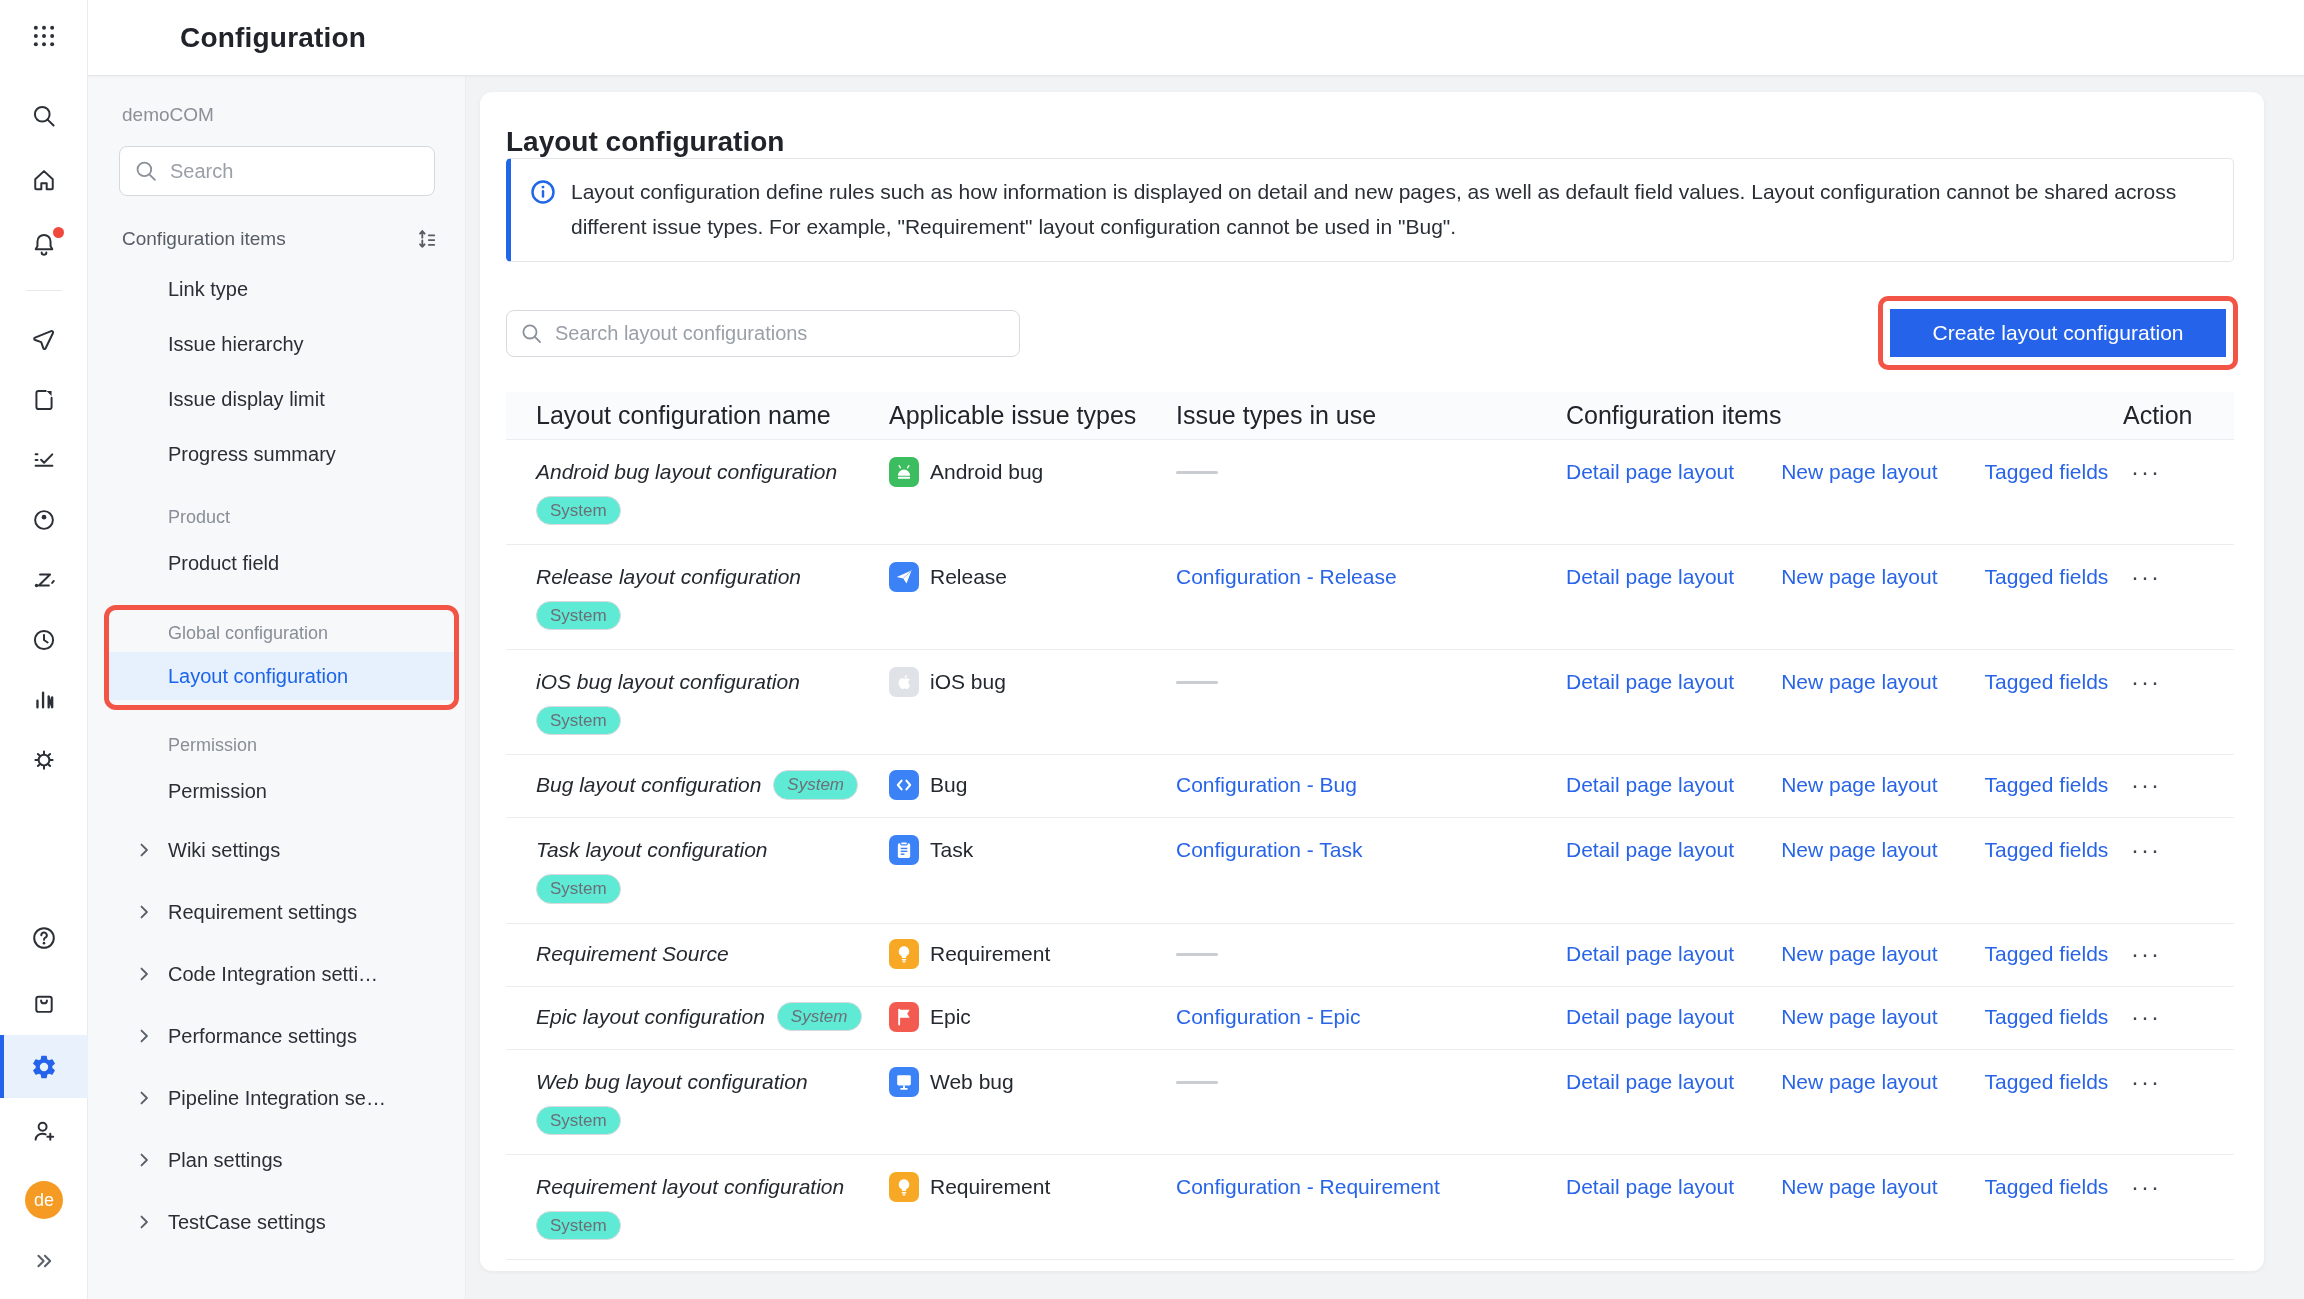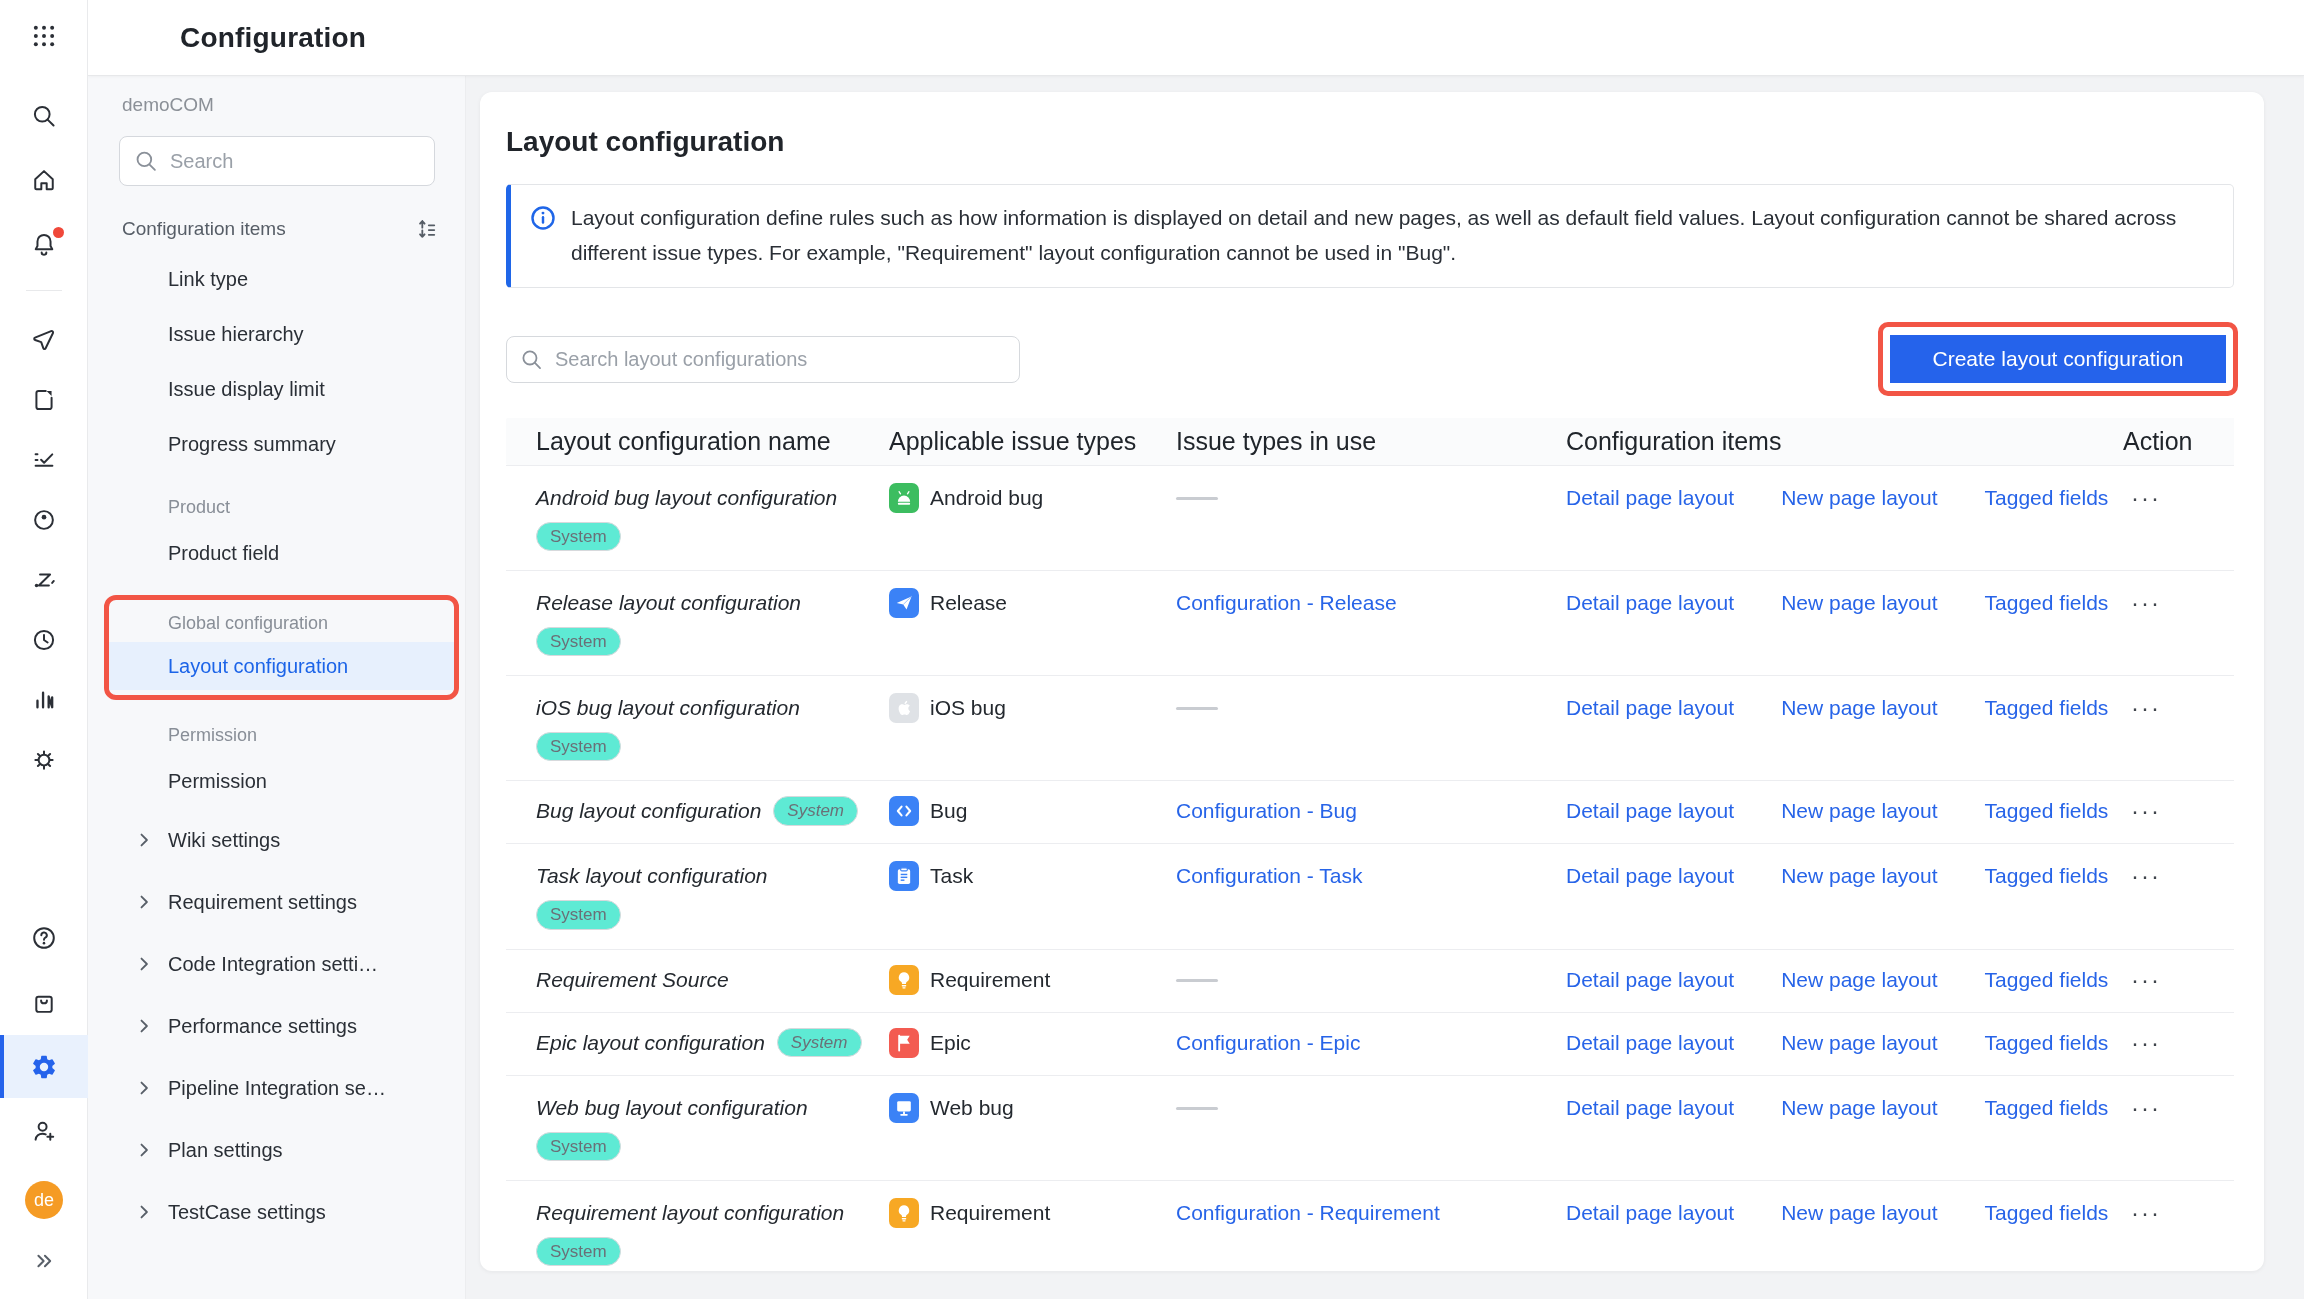--- a/index.html
+++ b/index.html
@@ -22,21 +22,21 @@
   .rail-active::before { content:""; position:absolute; left:0; top:0; width:4px; height:100%; background:#2563eb; }
   .bell-dot { position:absolute; top:3px; right:24px; width:11px; height:11px; border-radius:50%; background:#f0483a; }
   .avatar { width:38px; height:38px; border-radius:50%; background:#f59b24; color:#fff; font-size:18px; display:flex; align-items:center; justify-content:center; }
 
   
   .topbar { position:absolute; left:88px; top:0; width:2216px; height:76px; background:#fff; border-bottom:1px solid #e7e8ea; box-shadow:0 1px 3px rgba(0,0,0,.04); display:flex; align-items:center; z-index:20; }
   .topbar h1 { font-size:28px; font-weight:600; color:#20242a; margin-left:92px; letter-spacing:.2px; }
 
   
   .sidebar { position:absolute; left:88px; top:76px; width:378px; height:1223px; background:#f7f8fa; border-right:1px solid #ecedef; overflow:hidden; }
-  .team-label { margin:18px 0 0 34px; font-size:19px; color:#8b9097; }
+  .team-label { margin:28px 0 0 34px; font-size:19px; color:#8b9097; }
   .side-search { position:relative; margin:20px 30px 0 31px; }
   .side-search input { width:100%; height:50px; border:1px solid #d5d8dd; border-radius:8px; background:#fff; font-size:20px; color:#2a2f36; padding:0 14px 0 50px; outline:none; font-family:inherit; }
   .side-search input::placeholder { color:#9aa0a8; }
   .search-glyph { position:absolute; left:14px; top:12px; width:26px; height:26px; color:#8a9099; }
   .list-header { margin-top:28px; height:30px; display:flex; align-items:center; padding:0 26px 0 34px; }
   .list-header .lh-label { font-size:19px; color:#565d66; flex:1; }
   .list-header .lh-icon { width:26px; height:26px; color:#565d66; cursor:pointer; }
   .side-list { margin-top:8px; }
   .side-item { height:55px; display:flex; align-items:center; padding-left:80px; font-size:20px; color:#2a2f36; cursor:pointer; }
   .side-section { height:44px; margin-top:10px; display:flex; align-items:flex-end; padding:0 0 8px 80px; font-size:18px; color:#888e97; }
@@ -45,21 +45,21 @@
   .side-expand .exp-label { white-space:nowrap; overflow:hidden; }
   .anno-box { margin:14px 6px 4px 16px; border:5px solid #f25545; border-radius:12px; padding:0 0 5px 0; overflow:hidden; }
   .anno-box .side-section { margin-top:2px; padding-left:59px; height:40px; }
   .anno-box .side-item { padding-left:59px; height:48px; }
   .side-item.selected { background:#e7f0fd; color:#1c64e8; font-weight:500; }
 
   
   .content { position:absolute; left:466px; top:76px; width:1838px; height:1223px; background:#f2f3f5; }
   .card { position:absolute; left:14px; top:16px; width:1784px; height:1179px; background:#fff; border-radius:12px; box-shadow:0 1px 4px rgba(31,35,41,.06); padding:34px 30px 20px 26px; overflow:hidden; }
   .card-title { font-size:28px; font-weight:600; color:#20242a; }
-  .banner { margin-top:26px; border:1px solid #e3e5e8; border-left:5px solid #1f66e8; border-radius:5px; background:#fff; padding:15px 24px 17px 18px; display:flex; }
+  .banner { border:1px solid #e3e5e8; border-left:5px solid #1f66e8; border-radius:5px; background:#fff; padding:15px 24px 17px 18px; display:flex; }
   .banner .info-ic { flex:0 0 auto; width:28px; height:28px; margin:4px 14px 0 0; }
   .banner p { font-size:21px; line-height:35px; color:#2a2f36; }
   .toolbar { margin-top:34px; display:flex; align-items:center; justify-content:space-between; }
   .tbl-search { position:relative; width:514px; }
   .tbl-search input { width:100%; height:47px; border:1px solid #d6d9dd; border-radius:8px; font-size:20px; color:#2a2f36; padding:0 14px 0 48px; outline:none; background:#fff; font-family:inherit; }
   .tbl-search input::placeholder { color:#9aa0a8; }
   .tbl-search .search-glyph { top:11px; left:13px; width:25px; height:25px; }
   .btn-anno { border:5px solid #f25545; border-radius:10px; padding:8px 7px; margin-right:-4px; }
   .btn-primary { display:block; min-width:336px; height:48px; background:#2563eb; color:#fff; border:none; border-radius:0; font-size:21px; font-weight:500; padding:0 26px; cursor:pointer; font-family:inherit; }
 

